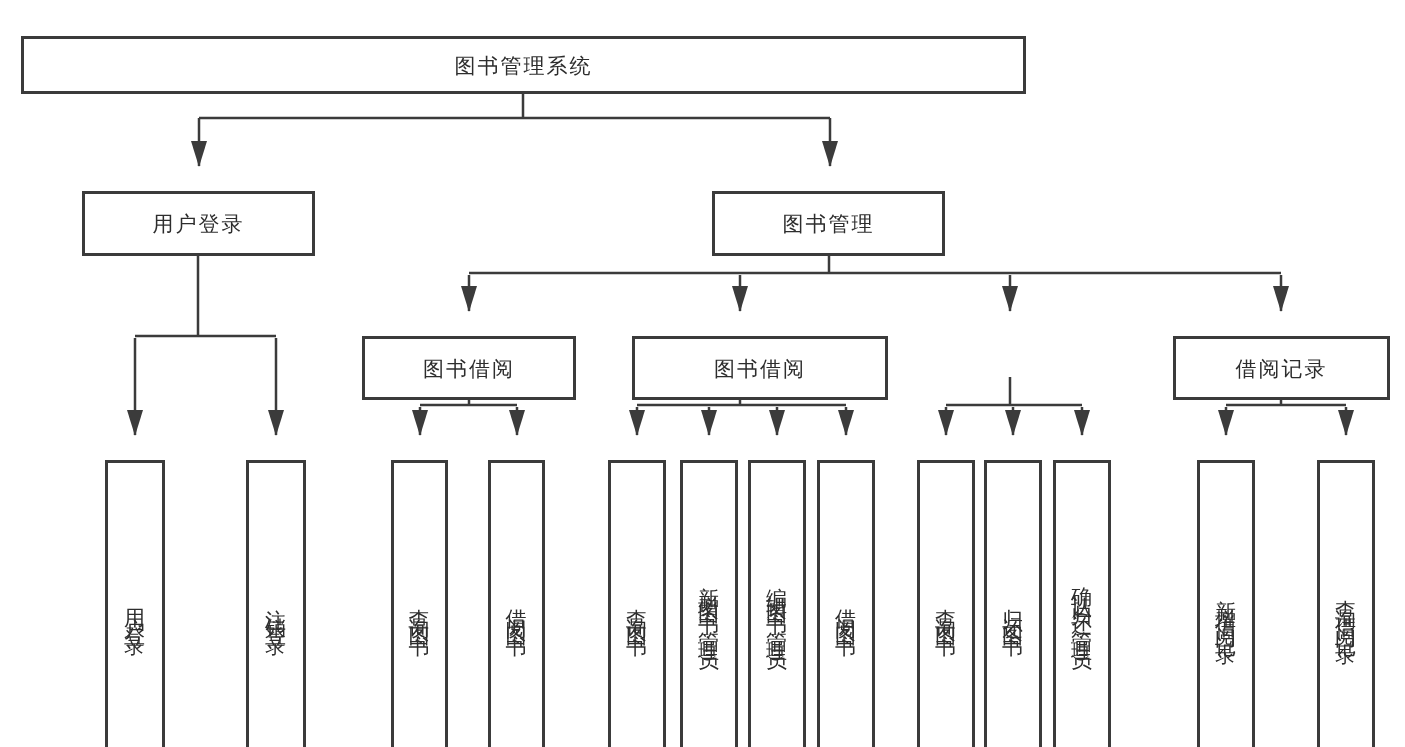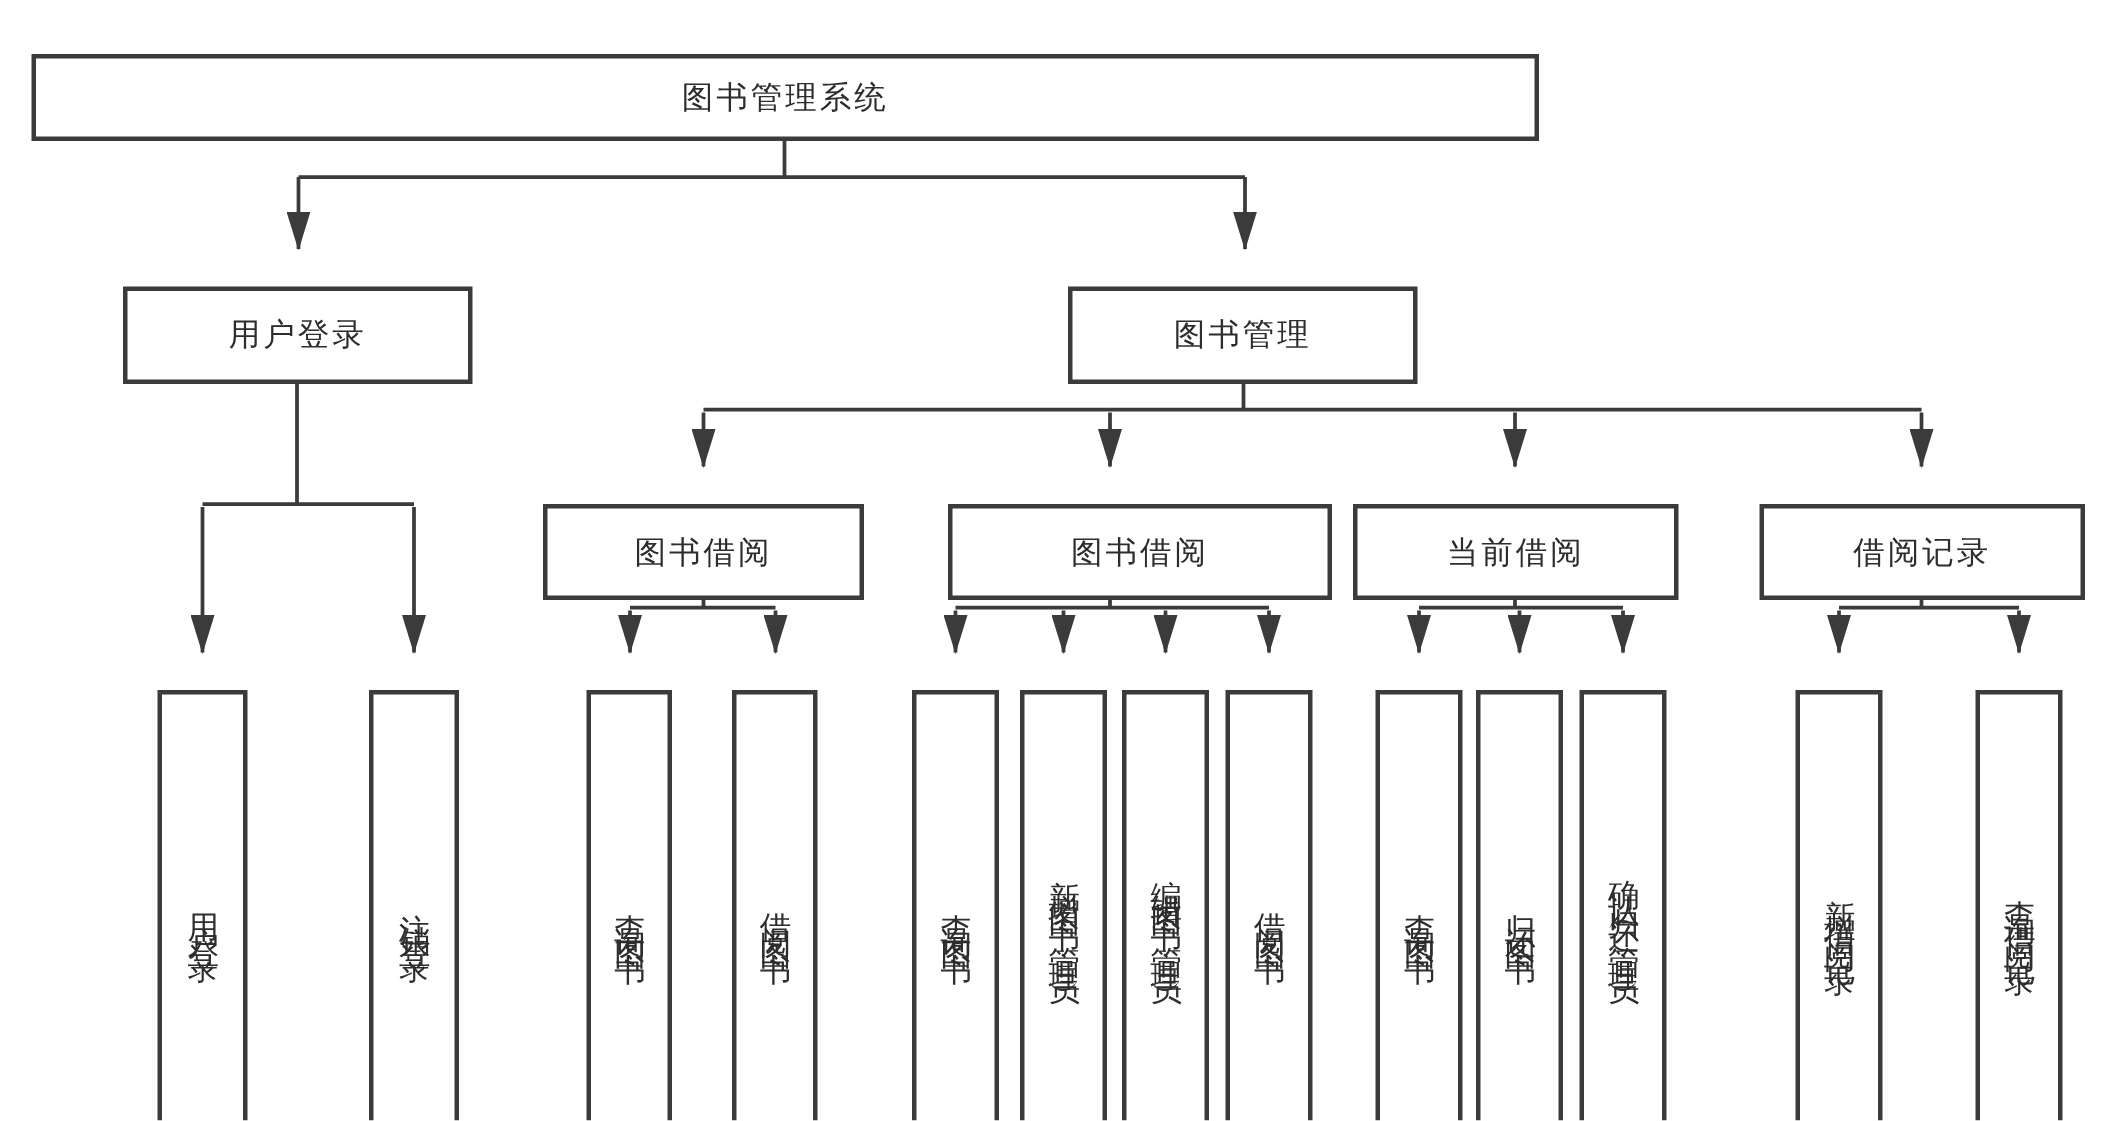--- a/index.html
+++ b/index.html
@@ -110,23 +110,20 @@
   <div class="box" style="left:712px;top:168px;width:233px;height:65px;">
     <span>图书管理</span>
   </div>
 
   <div class="box" style="left:362px;top:313px;width:214px;height:64px;">
     <span>图书借阅</span>
   </div>
   <div class="box" style="left:632px;top:313px;width:256px;height:64px;">
     <span>图书借阅</span>
   </div>
-  <div class="box" style="left:902px;top:313px;width:217px;height:64px;">
-    <span>当前借阅</span>
-  </div>
   <div class="box" style="left:1173px;top:313px;width:217px;height:64px;">
     <span>借阅记录</span>
   </div>
 
   <div class="box v" style="left:105px;top:437px;width:60px;height:300px;">
     <span>用户登录</span>
   </div>
   <div class="box v" style="left:246px;top:437px;width:60px;height:300px;">
     <span>注销登录</span>
   </div>

